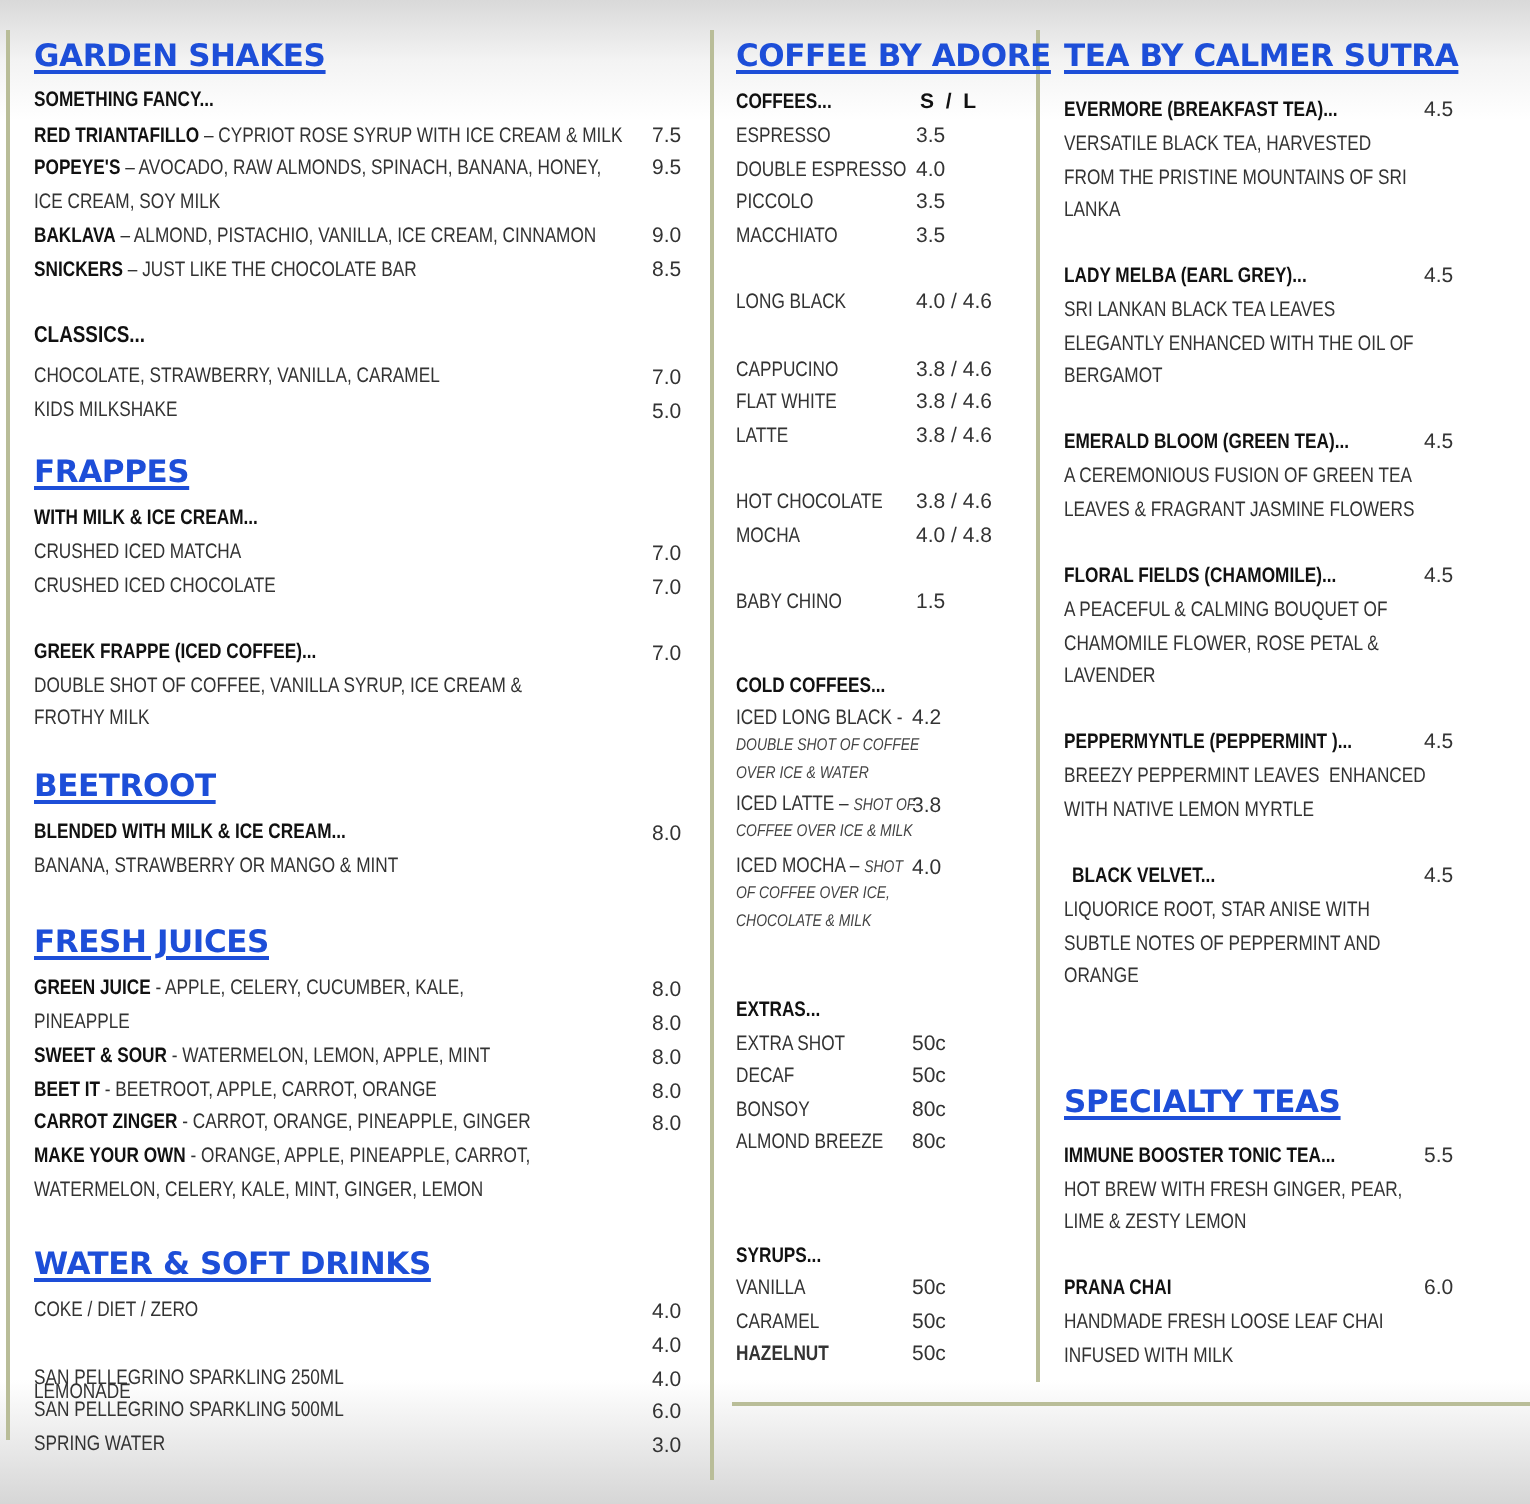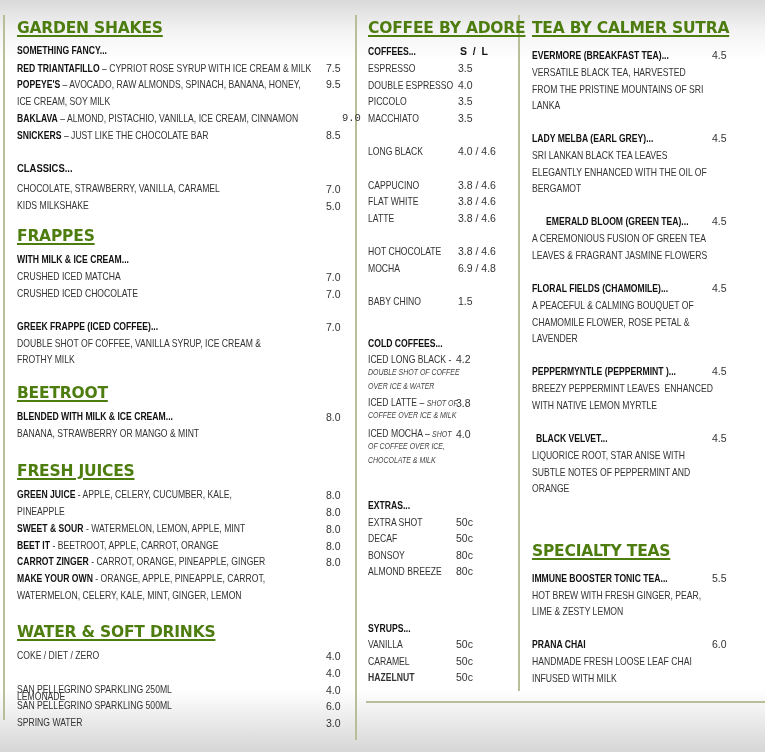--- a/index.html
+++ b/index.html
@@ -1,21 +1,21 @@
 <!DOCTYPE html>
 <html><head>
 <meta charset="utf-8">
 <style>
   html,body{margin:0;padding:0;}
   body{width:765px;height:752px;overflow:hidden;position:relative;
     background:linear-gradient(to bottom,#d9d9d9 0px,#f3f3f3 30px,#ffffff 60px,#ffffff 690px,#ebebeb 720px,#d6d6d6 752px);
     font-family:"Liberation Sans Narrow","Liberation Sans",sans-serif;color:#222;}
   .vline{position:absolute;width:2px;background:#b9bd98;}
   .hline{position:absolute;height:2px;background:#b9bd98;}
-  .h1{font-family:"DejaVu Sans",sans-serif;font-weight:bold;font-size:15.5px;text-decoration:underline;text-decoration-thickness:1.5px;text-underline-offset:2px;color:#4d7c0f;letter-spacing:-0.2px;position:absolute;white-space:nowrap;}
+  .h1{font-family:"DejaVu Sans",sans-serif;font-weight:bold;font-size:15.5px;text-decoration:underline;text-decoration-thickness:1.5px;text-underline-offset:2px;color:#1d4ed8;letter-spacing:-0.2px;position:absolute;white-space:nowrap;}
   .row{position:absolute;font-size:10.5px;line-height:16.8px;white-space:nowrap;transform-origin:left top;}
   .b{font-weight:bold;color:#111;}
   .n{color:#333;}
   .i{font-style:italic;font-size:8.5px;color:#444;}
   .p{position:absolute;font-size:10.5px;color:#333;white-space:nowrap;}
   .sq{display:inline-block;transform:scaleX(0.82);transform-origin:left center;}
 </style>
 </head>
 <body>
 
@@ -30,21 +30,21 @@
   <div class="row b" style="left:17px;top:42px;"><span class="sq">SOMETHING FANCY...</span></div>
 
   <div class="row" style="left:17px;top:60px;"><span class="sq"><span class="b">RED TRIANTAFILLO</span><span class="n"> – CYPRIOT ROSE SYRUP WITH ICE CREAM &amp; MILK</span></span></div>
   <div class="p" style="left:326px;top:62px;">7.5</div>
 
   <div class="row" style="left:17px;top:76px;"><span class="sq"><span class="b">POPEYE'S</span><span class="n"> – AVOCADO, RAW ALMONDS, SPINACH, BANANA, HONEY,</span></span></div>
   <div class="p" style="left:326px;top:78px;">9.5</div>
   <div class="row n" style="left:17px;top:93px;"><span class="sq">ICE CREAM, SOY MILK</span></div>
 
   <div class="row" style="left:17px;top:110px;"><span class="sq"><span class="b">BAKLAVA</span><span class="n"> – ALMOND, PISTACHIO, VANILLA, ICE CREAM, CINNAMON</span></span></div>
-  <div class="p" style="left:342px;top:112px;font-family:Liberation Mono, monospace;">9.0</div>
+  <div class="p" style="left:326px;top:112px;">9.0</div>
 
   <div class="row" style="left:17px;top:127px;"><span class="sq"><span class="b">SNICKERS</span><span class="n"> – JUST LIKE THE CHOCOLATE BAR</span></span></div>
   <div class="p" style="left:326px;top:129px;">8.5</div>
 
   <div class="row b" style="left:17px;top:160px;font-size:11.5px;"><span class="sq">CLASSICS...</span></div>
   <div class="row n" style="left:17px;top:180px;"><span class="sq">CHOCOLATE, STRAWBERRY, VANILLA, CARAMEL</span></div>
   <div class="p" style="left:326px;top:183px;">7.0</div>
   <div class="row n" style="left:17px;top:197px;"><span class="sq">KIDS MILKSHAKE</span></div>
   <div class="p" style="left:326px;top:200px;">5.0</div>
 </div>
@@ -120,21 +120,21 @@
   <div class="row n" style="left:368px;top:177px;"><span class="sq">CAPPUCINO</span></div>
   <div class="p" style="left:458px;top:179px;">3.8 / 4.6</div>
   <div class="row n" style="left:368px;top:193px;"><span class="sq">FLAT WHITE</span></div>
   <div class="p" style="left:458px;top:195px;">3.8 / 4.6</div>
   <div class="row n" style="left:368px;top:210px;"><span class="sq">LATTE</span></div>
   <div class="p" style="left:458px;top:212px;">3.8 / 4.6</div>
 
   <div class="row n" style="left:368px;top:243px;"><span class="sq">HOT CHOCOLATE</span></div>
   <div class="p" style="left:458px;top:245px;">3.8 / 4.6</div>
   <div class="row n" style="left:368px;top:260px;"><span class="sq">MOCHA</span></div>
-  <div class="p" style="left:458px;top:262px;">6.9 / 4.8</div>
+  <div class="p" style="left:458px;top:262px;">4.0 / 4.8</div>
 
   <div class="row n" style="left:368px;top:293px;"><span class="sq">BABY CHINO</span></div>
   <div class="p" style="left:458px;top:295px;">1.5</div>
 
   <div class="row b" style="left:368px;top:335px;"><span class="sq">COLD COFFEES...</span></div>
   <div class="row n" style="left:368px;top:351px;"><span class="sq">ICED LONG BLACK -</span></div>
   <div class="p" style="left:456px;top:353px;">4.2</div>
   <div class="row i" style="left:368px;top:366px;line-height:13px;"><span class="sq">DOUBLE SHOT OF COFFEE</span></div>
   <div class="row i" style="left:368px;top:380px;line-height:13px;"><span class="sq">OVER ICE &amp; WATER</span></div>
 
@@ -174,21 +174,21 @@
   <div class="row n" style="left:532px;top:64px;"><span class="sq">VERSATILE BLACK TEA, HARVESTED</span></div>
   <div class="row n" style="left:532px;top:81px;"><span class="sq">FROM THE PRISTINE MOUNTAINS OF SRI</span></div>
   <div class="row n" style="left:532px;top:97px;"><span class="sq">LANKA</span></div>
 
   <div class="row b" style="left:532px;top:130px;"><span class="sq">LADY MELBA (EARL GREY)...</span></div>
   <div class="p" style="left:712px;top:132px;">4.5</div>
   <div class="row n" style="left:532px;top:147px;"><span class="sq">SRI LANKAN BLACK TEA LEAVES</span></div>
   <div class="row n" style="left:532px;top:164px;"><span class="sq">ELEGANTLY ENHANCED WITH THE OIL OF</span></div>
   <div class="row n" style="left:532px;top:180px;"><span class="sq">BERGAMOT</span></div>
 
-  <div class="row b" style="left:532px;top:213px;margin-left:14px;"><span class="sq">EMERALD BLOOM (GREEN TEA)...</span></div>
+  <div class="row b" style="left:532px;top:213px;"><span class="sq">EMERALD BLOOM (GREEN TEA)...</span></div>
   <div class="p" style="left:712px;top:215px;">4.5</div>
   <div class="row n" style="left:532px;top:230px;"><span class="sq">A CEREMONIOUS FUSION OF GREEN TEA</span></div>
   <div class="row n" style="left:532px;top:247px;"><span class="sq">LEAVES &amp; FRAGRANT JASMINE FLOWERS</span></div>
 
   <div class="row b" style="left:532px;top:280px;"><span class="sq">FLORAL FIELDS (CHAMOMILE)...</span></div>
   <div class="p" style="left:712px;top:282px;">4.5</div>
   <div class="row n" style="left:532px;top:297px;"><span class="sq">A PEACEFUL &amp; CALMING BOUQUET OF</span></div>
   <div class="row n" style="left:532px;top:314px;"><span class="sq">CHAMOMILE FLOWER, ROSE PETAL &amp;</span></div>
   <div class="row n" style="left:532px;top:330px;"><span class="sq">LAVENDER</span></div>
 

